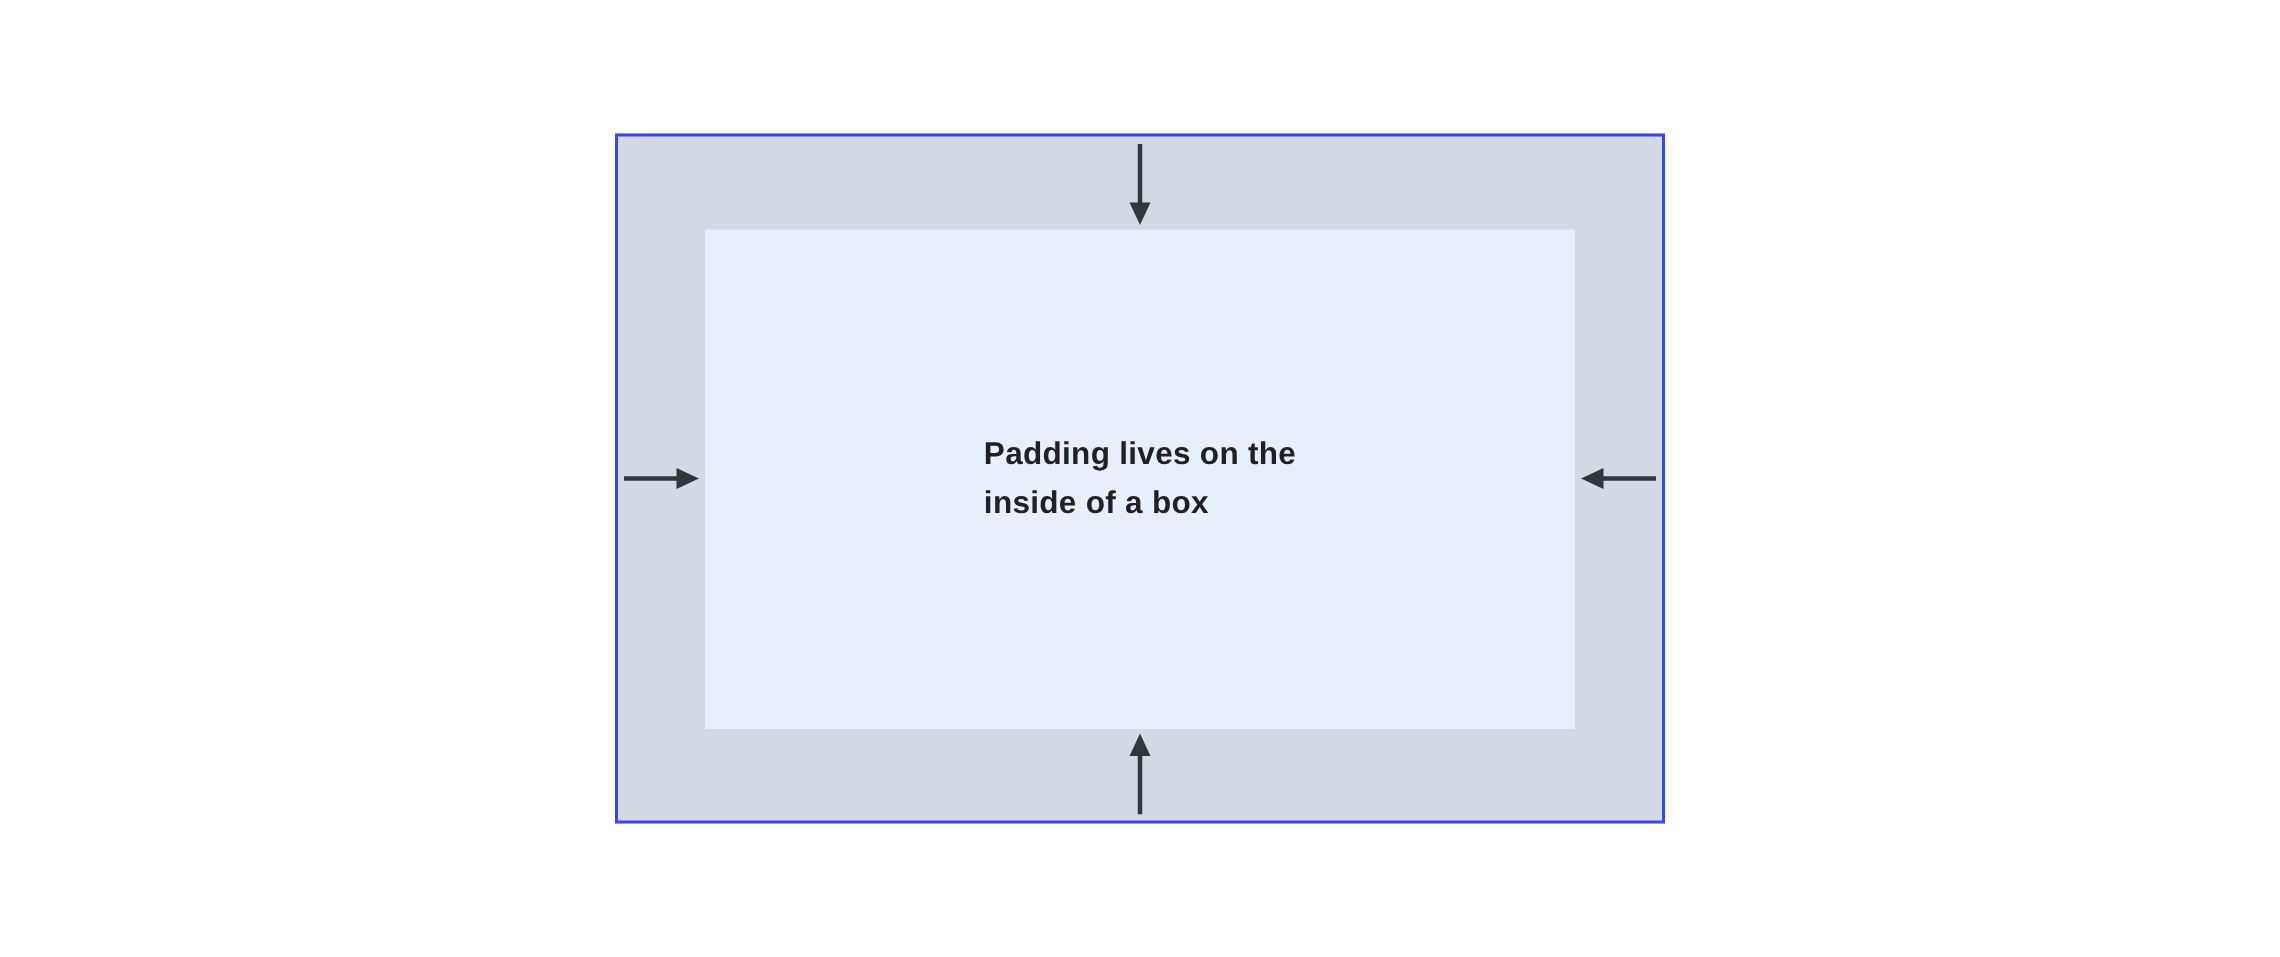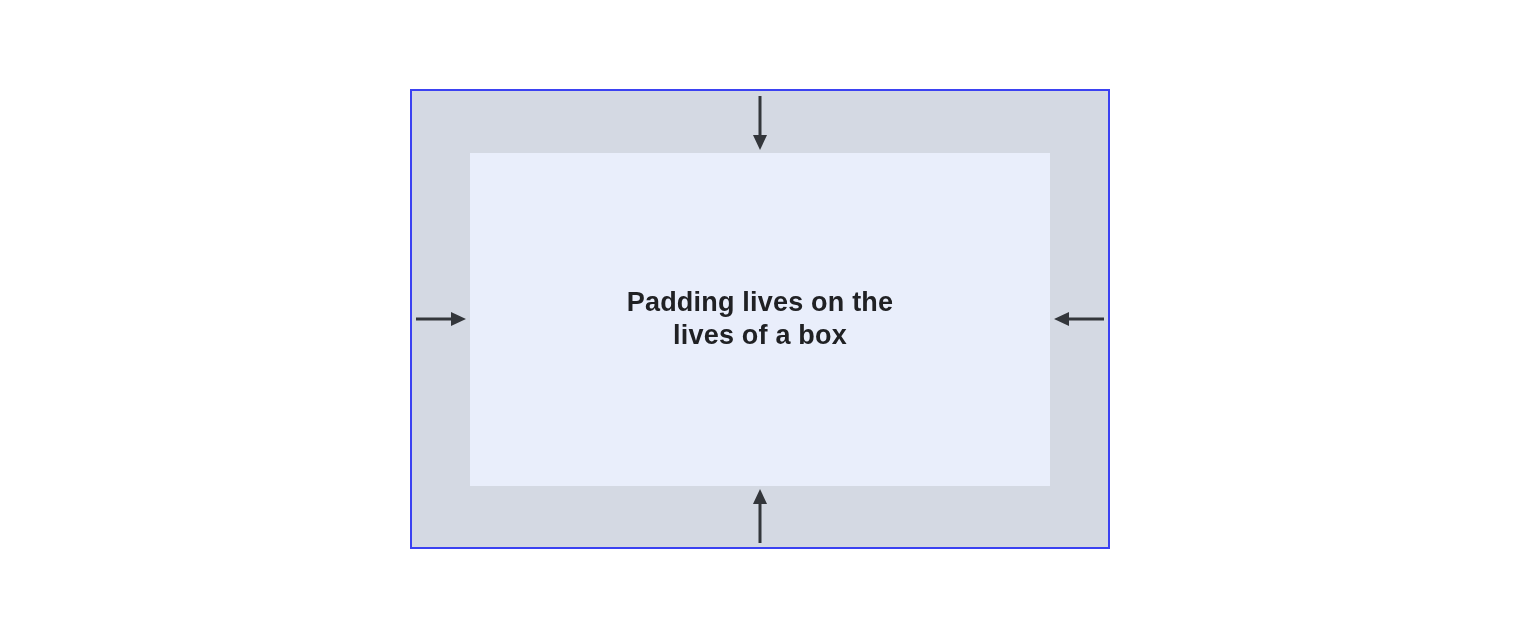--- a/index.html
+++ b/index.html
@@ -38,23 +38,23 @@
   .inner-box {
     width: 580px;
     height: 333px;
     background: #e9eefb;
     display: flex;
     align-items: center;
     justify-content: center;
   }
 
   .label {
-    text-align: center;
+    text-align: left;
     font-weight: 700;
-    font-size: 27px;
+    font-size: 21px;
     line-height: 33px;
     color: #202124;
     letter-spacing: 0.2px;
   }
 
   .arrow {
     position: absolute;
     display: block;
   }
   .arrow-top {
@@ -100,18 +100,18 @@
     </svg>
 
     <svg class="arrow arrow-right" width="50" height="20" viewBox="0 0 50 20">
       <line x1="50" y1="10" x2="13" y2="10" stroke-width="3" stroke="#33363b"></line>
       <polygon points="15,3 15,17 0,10" fill="#33363b"></polygon>
     </svg>
 
     <div class="inner-box">
       <div class="label">
         <div>Padding lives on the</div>
-        <div>lives of a box</div>
+        <div>inside of a box</div>
       </div>
     </div>
 
   </div>
 </div>
 
 </body></html>

